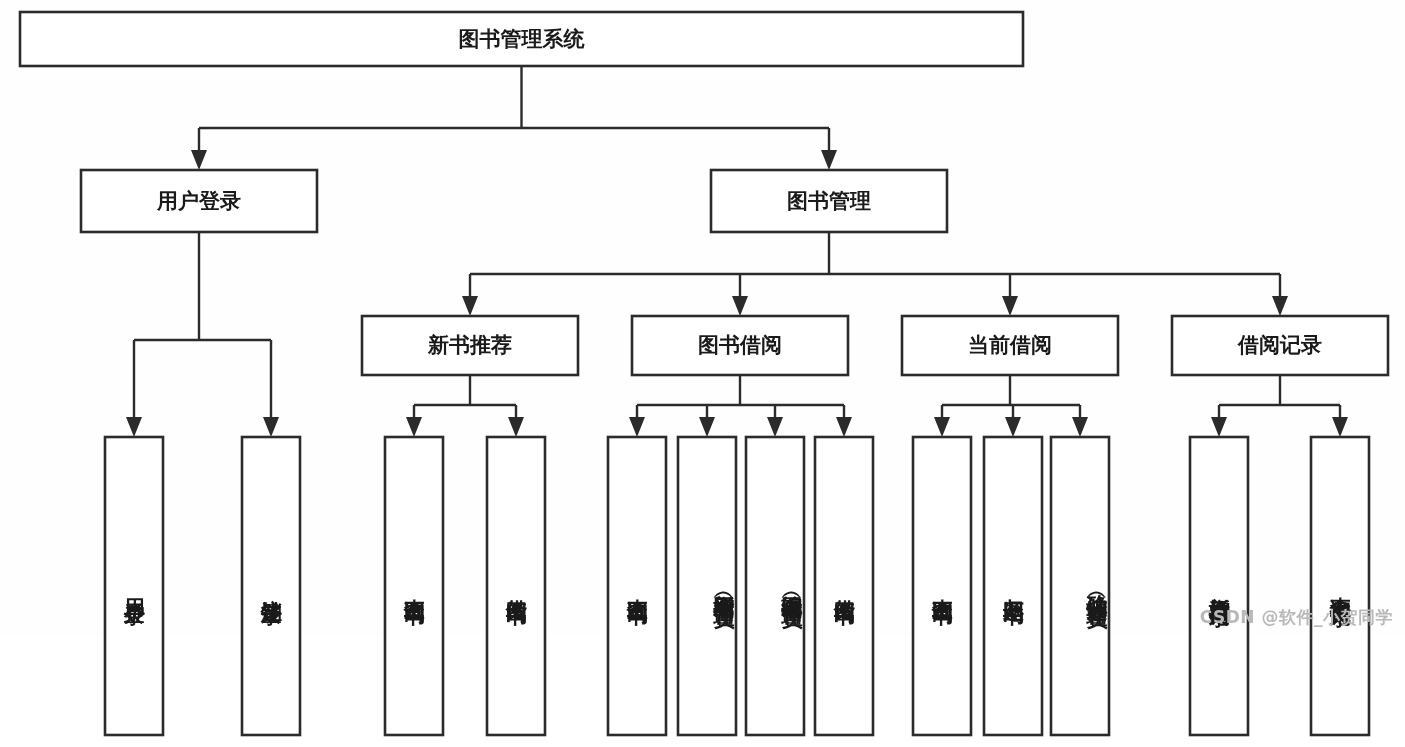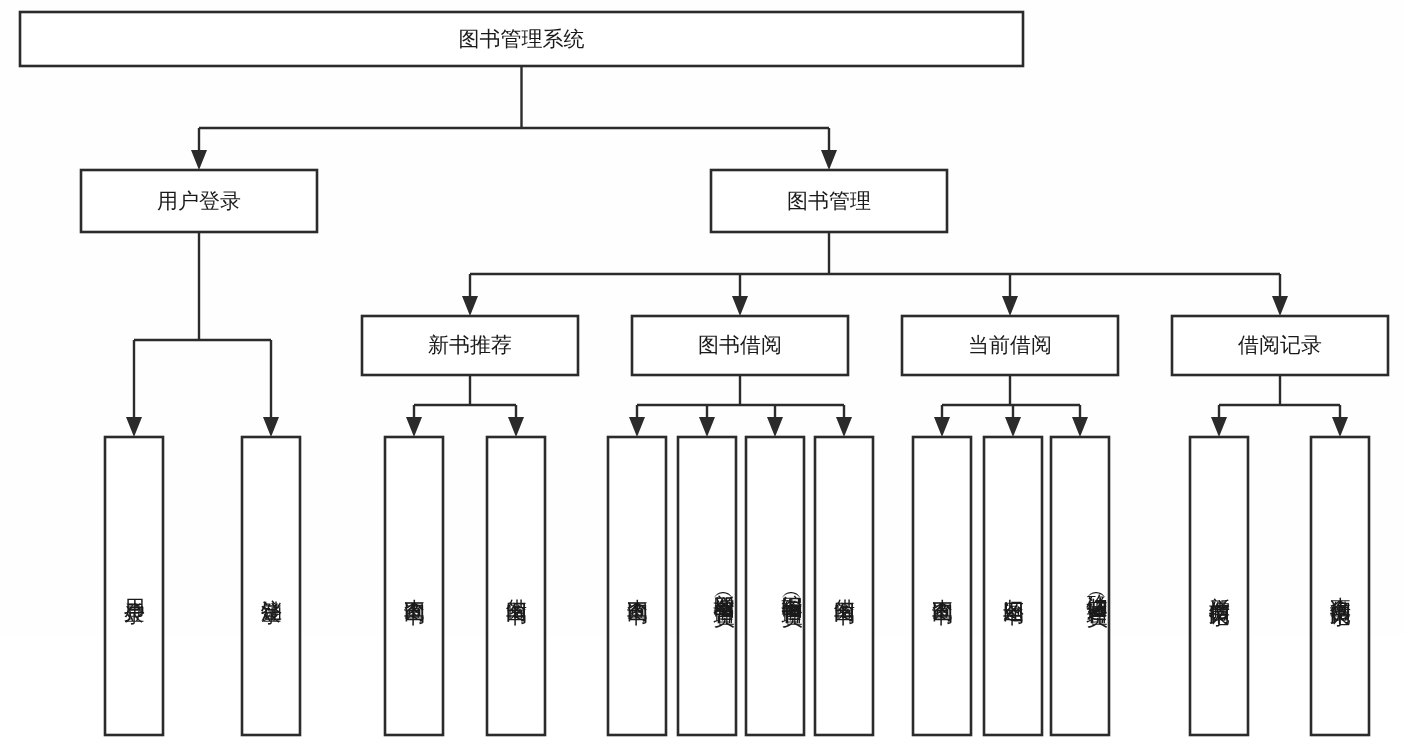--- a/index.html
+++ b/index.html
@@ -12,20 +12,21 @@
     width: 1405px;
     height: 747px;
     font-family: "DejaVu Sans", "Liberation Sans", sans-serif;
     overflow: hidden;
   }
   #diagram-root {
     position: relative;
     width: 1405px;
     height: 635px;
     background: #fefefe;
+    font-weight: bold;
   }
   svg.canvas {
     position: absolute;
     top: 0;
     left: 0;
     width: 1405px;
     height: 747px;
     display: block;
   }
   .node-box {
@@ -212,14 +213,15 @@
   <div class="node-label-v" style="left:608px; top:437px; width:58px; height:298px;">查询图书</div>
   <div class="node-label-v" style="left:678px; top:440px; width:58px; height:292px; align-items:flex-start;">新增图书（管理员）</div>
   <div class="node-label-v" style="left:746px; top:440px; width:58px; height:292px; align-items:flex-start;">编辑图书（管理员）</div>
   <div class="node-label-v" style="left:815px; top:437px; width:58px; height:298px;">借阅图书</div>
   <div class="node-label-v" style="left:913px; top:437px; width:58px; height:298px;">查询图书</div>
   <div class="node-label-v" style="left:984px; top:437px; width:58px; height:298px;">归还图书</div>
   <div class="node-label-v" style="left:1051px; top:440px; width:58px; height:292px; align-items:flex-start;">确认归还（管理员）</div>
   <div class="node-label-v" style="left:1190px; top:437px; width:58px; height:298px;">新增借阅记录</div>
   <div class="node-label-v" style="left:1311px; top:437px; width:58px; height:298px;">查询借阅记录</div>
 
+  <div class="watermark">CSDN @软件_小贺同学</div>
 
 </div>
 
 </body></html>

